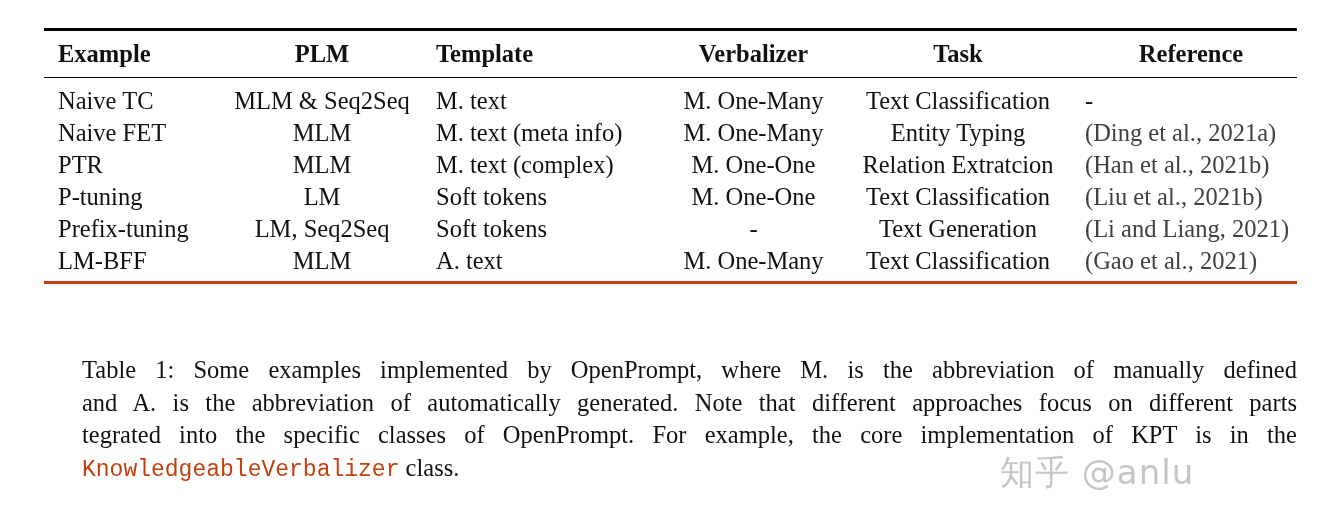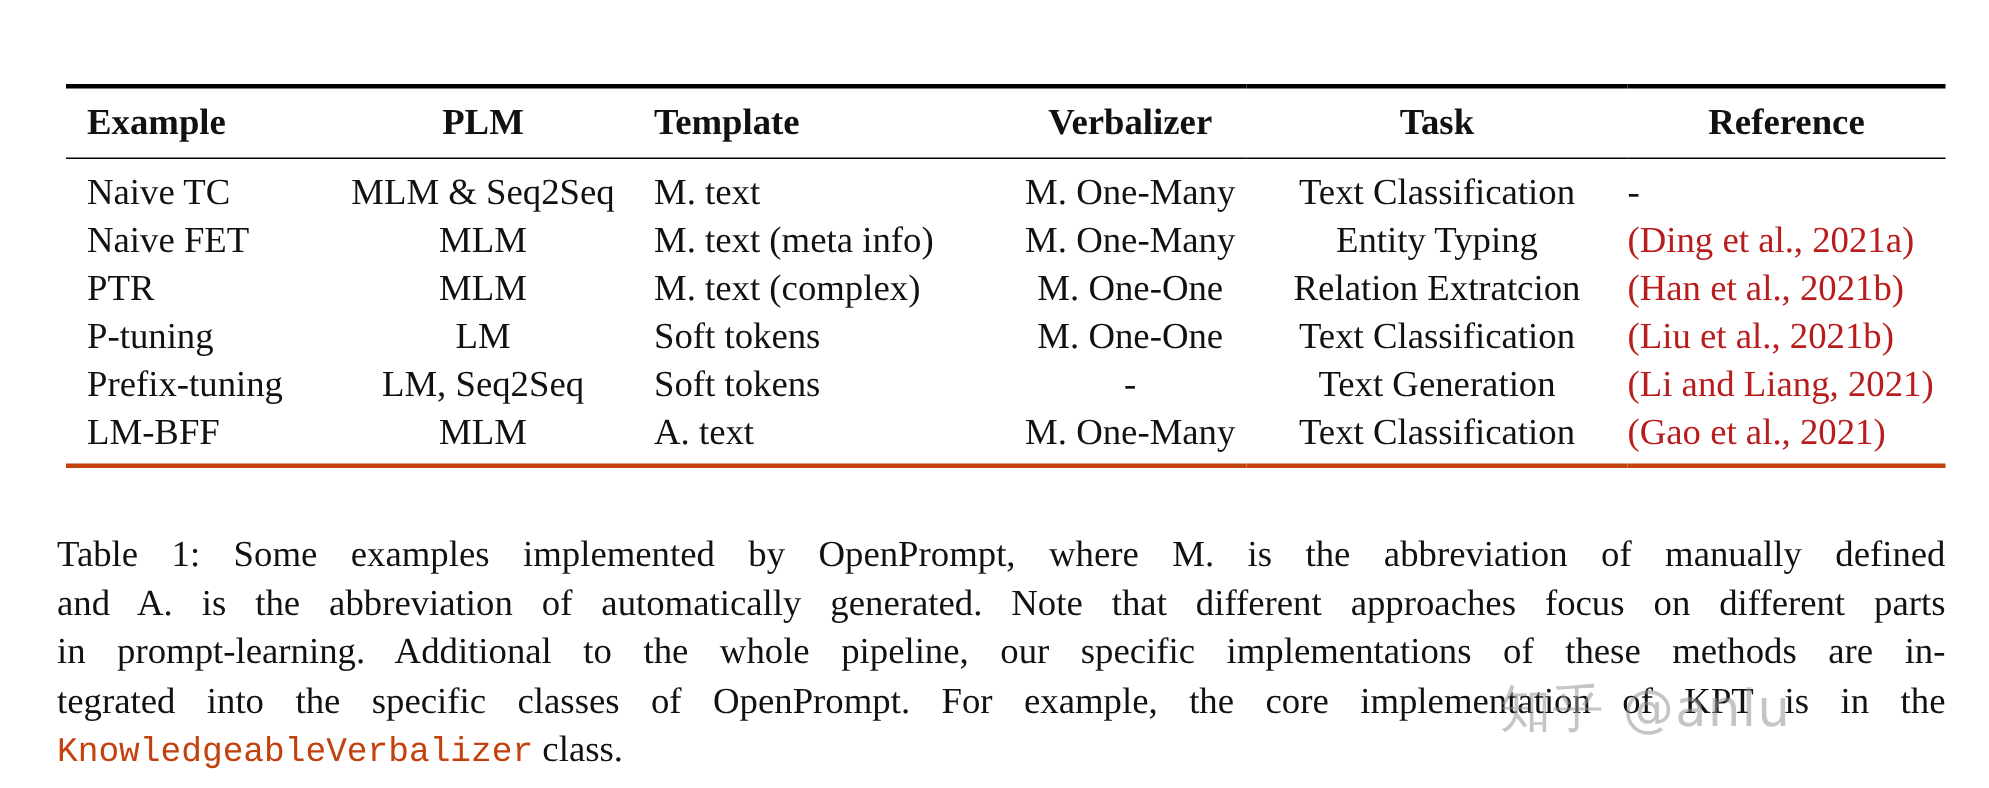--- a/index.html
+++ b/index.html
@@ -11,21 +11,21 @@
       width: 1326px;
       height: 525px;
       position: relative;
       overflow: hidden;
       font-family: "Liberation Serif", "DejaVu Serif", serif;
       color: #111111;
     }
     .table-wrap {
       position: absolute;
       left: 44px;
-      top: 56px;
+      top: 28px;
       width: 1253px;
     }
     table {
       width: 100%;
       border-collapse: collapse;
       font-size: 24.5px;
       line-height: 32px;
     }
     thead tr {
       border-top: 3px solid #000;
@@ -46,37 +46,38 @@
       white-space: nowrap;
     }
     tbody tr:first-child td { padding-top: 7px; }
     tbody tr:last-child td { padding-bottom: 4px; }
     .c0 { text-align: left; padding-left: 14px; width: 150px; }
     .c1 { text-align: center; width: 228px; }
     .c2 { text-align: left; width: 240px; }
     .c3 { text-align: center; width: 155px; }
     .c4 { text-align: center; width: 254px; }
     .c5 { }
-    .cite { color: #b91c1c; }
+    .cite { color: #404040; }
     th.c0 { padding-left: 14px; }
     .caption {
       position: absolute;
       left: 38px;
       top: 354px;
       width: 1259px;
       font-size: 24.5px;
       line-height: 32.5px;
       text-align: justify;
       text-align-last: justify;
     }
     .caption .line {
       display: block;
       text-align: justify;
       text-align-last: justify;
       white-space: nowrap;
+      margin-left: 44px;
     }
     .caption .line.last {
       text-align-last: left;
     }
     .mono {
       font-family: "Liberation Mono", "DejaVu Sans Mono", monospace;
       font-size: 23px;
       color: #c2410c;
     }
     .watermark {
@@ -155,18 +156,17 @@
         <td class="c4">Text Classification</td>
         <td class="c5 cite">(Gao et al., 2021)</td>
       </tr>
     </tbody>
   </table>
 </div>
 
 <div class="caption">
   <span class="line">Table 1: Some examples implemented by OpenPrompt, where M. is the abbreviation of manually defined</span>
   <span class="line">and A. is the abbreviation of automatically generated. Note that different approaches focus on different parts</span>
-  <span class="line">in prompt-learning. Additional to the whole pipeline, our specific implementations of these methods are in-</span>
   <span class="line">tegrated into the specific classes of OpenPrompt. For example, the core implementation of KPT is in the</span>
   <span class="line last"><span class="mono">KnowledgeableVerbalizer</span><span> class.</span></span>
 </div>
 
 <div class="watermark">知乎 @anlu</div>
 
 </body></html>

